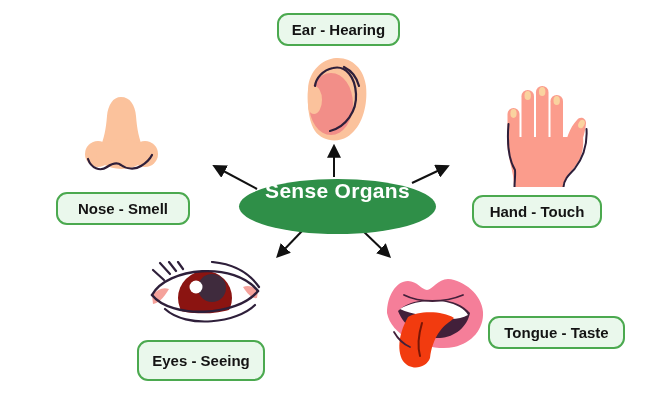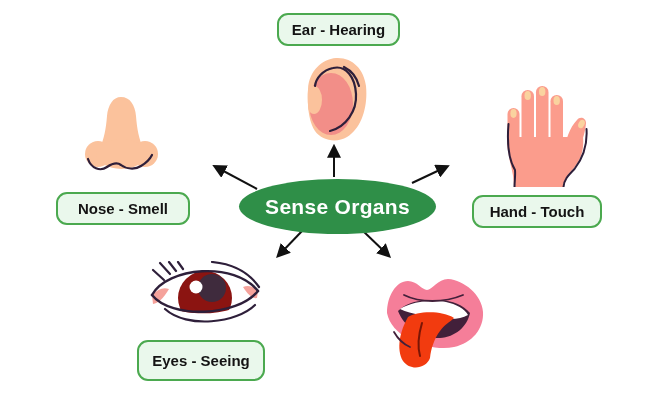--- a/index.html
+++ b/index.html
@@ -1,21 +1,21 @@
 <!DOCTYPE html>
 <html><head>
 <meta charset="utf-8">
 <style>
   html,body{margin:0;padding:0;background:#fff;}
   .canvas{position:relative;width:660px;height:401px;background:#ffffff;overflow:hidden;
           font-family:"Liberation Sans",sans-serif;}
   .arrows{position:absolute;left:0;top:0;pointer-events:none;}
   .arrows line{stroke:#111111;stroke-width:2;}
   .center-node{position:absolute;left:239px;top:179px;width:197px;height:55px;
-    background:#2F8F48;border-radius:50%;display:flex;align-items:center;justify-content:center;}
+    background:#2F8F48;border-radius:50%;display:flex;justify-content:center;}
   .center-node span{color:#ffffff;font-weight:700;font-size:21px;letter-spacing:.3px;}
   .label{position:absolute;box-sizing:border-box;display:flex;align-items:center;justify-content:center;
     background:#EAF8EC;border:2px solid #4BA94F;border-radius:11px;
     color:#141414;font-weight:700;font-size:15px;white-space:nowrap;}
   .label-ear{left:277px;top:13px;width:123px;height:33px;}
   .label-nose{left:56px;top:192px;width:134px;height:33px;}
   .label-hand{left:472px;top:195px;width:130px;height:33px;}
   .label-eyes{left:137px;top:340px;width:128px;height:41px;}
   .label-tongue{left:488px;top:316px;width:137px;height:33px;}
   .organ{position:absolute;}
@@ -52,20 +52,23 @@
     <span>Ear - Hearing</span>
   </div>
   <div class="label label-nose">
     <span>Nose - Smell</span>
   </div>
   <div class="label label-hand">
     <span>Hand - Touch</span>
   </div>
   <div class="label label-eyes">
     <span>Eyes - Seeing</span>
+  </div>
+  <div class="label label-tongue">
+    <span>Tongue - Taste</span>
   </div>
 
   <svg class="organ organ-ear" viewBox="0 0 64 86">
     <defs>
         <clipPath id="earclip">
       <path d="M 31,2 C 47,1 59,13 61,30 C 63,50 57,72 42,81 C 32,87 17,85 10,75 C 4,66 2,50 3,33 C 4,15 17,3 31,2 Z"></path>
     </clipPath>
       </defs>
     <path d="M 31,2 C 47,1 59,13 61,30 C 63,50 57,72 42,81 C 32,87 17,85 10,75 C 4,66 2,50 3,33 C 4,15 17,3 31,2 Z" fill="#FBC29C"></path>
     <g clip-path="url(#earclip)">

